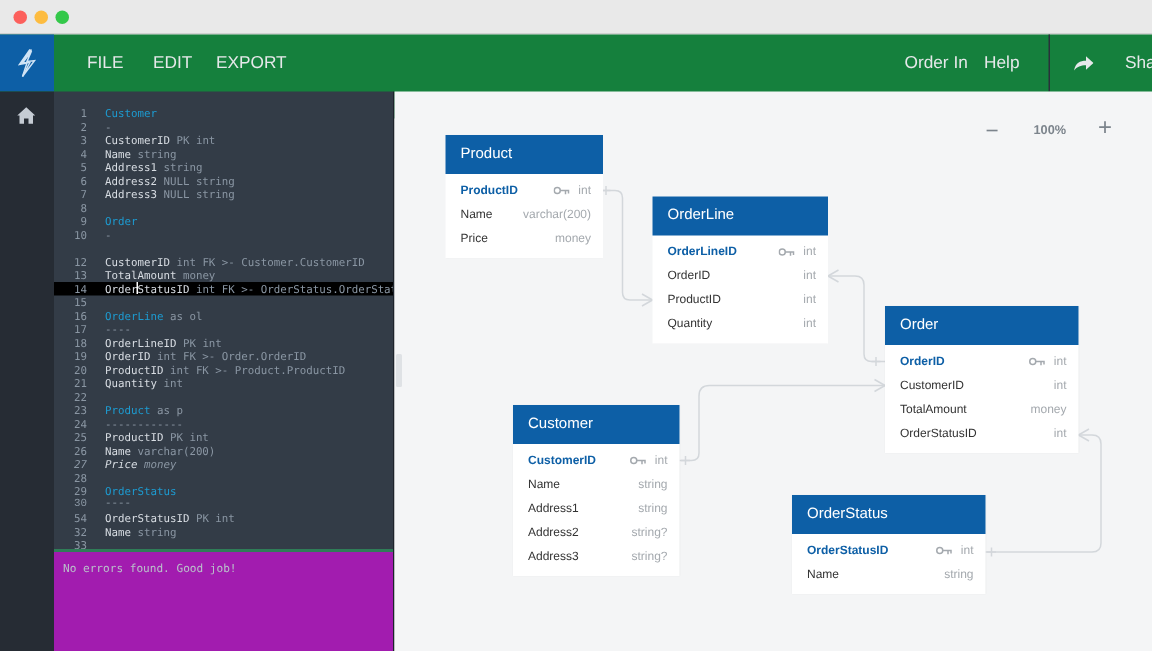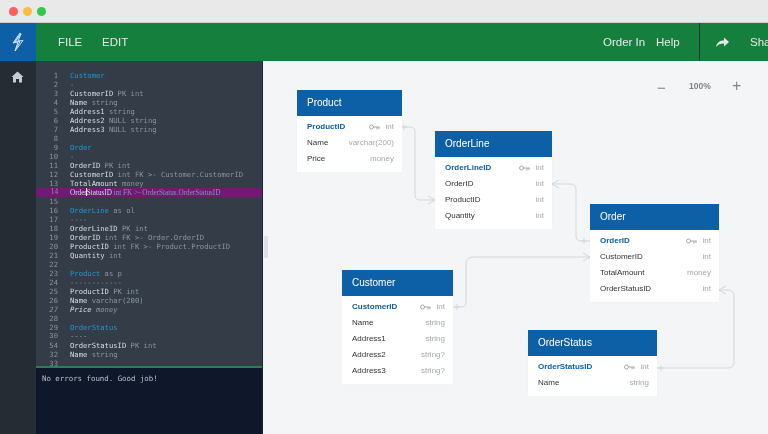--- a/index.html
+++ b/index.html
@@ -19,30 +19,30 @@
   .menu.signin { left: 603px; }
   .menu.help { left: 656px; }
   .menu.share { left: 716px; display: flex; align-items: center; gap: 21px; }
   .sep { position: absolute; left: 699px; top: 0; width: 1px; height: 38px; background: #29303a; }
 
   .leftrail { position: absolute; left: 0; top: 61px; width: 36px; height: 373px; background: #262c34; }
   .home { position: absolute; left: 11px; top: 10px; }
 
   .editor { position: absolute; left: 36px; top: 61px; width: 226px; height: 305px; background: #333c47; overflow: hidden; }
   .line { position: absolute; left: 0; height: 9px; width: 226px; font-family: "DejaVu Sans Mono", monospace; font-size: 7.2px; line-height: 9px; white-space: pre; }
-  .line.active { background: #701a75; font-family: Liberation Serif, serif; }
+  .line.active { background: #000000; }
   .ln { position: absolute; left: 0; width: 22px; text-align: right; color: #8a96a3; }
   .code { position: absolute; left: 34px; color: #d8dde3; }
   .tk-table { color: #1d9bd1; }
   .tk-field { color: #d8dde3; }
   .tk-type { color: #8a96a3; margin-top: 24px; }
   .tk-dash { color: #8a96a3; }
   .cursor { display: inline-block; width: 1px; height: 8px; background: #fff; vertical-align: -1px; margin: 0 -0.5px; }
 
-  .status { position: absolute; left: 36px; top: 366px; width: 226px; height: 68px; background: #0f172a; border-top: 2px solid #2f7d57; }
+  .status { position: absolute; left: 36px; top: 366px; width: 226px; height: 68px; background: #a21caf; border-top: 2px solid #2f7d57; }
   .status-text { position: absolute; left: 6px; top: 6px; font-family: "DejaVu Sans Mono", monospace; font-size: 7.4px; color: #b9c1ca; }
 
   .splitter { position: absolute; left: 262px; top: 61px; width: 1px; height: 373px; background: #1d232b; }
   .split-handle { position: absolute; left: 264px; top: 236px; width: 4px; height: 22px; background: #dfe2e5; border-radius: 1px; }
 
   .canvas { position: absolute; left: 263px; top: 61px; width: 505px; height: 373px; background: #f4f5f6; }
   .zoom-minus { position: absolute; left: 657px; top: 79px; font-size: 15px; color: #7c848c; }
   .zoom-val { position: absolute; left: 689px; top: 81px; font-size: 8.5px; font-weight: bold; color: #7c848c; }
   .zoom-plus { position: absolute; left: 732px; top: 77px; font-size: 16px; color: #7c848c; }
 
@@ -68,20 +68,21 @@
 
 <div class="topbar">
   <div class="logo">
     <svg width="18" height="20" viewBox="0 0 18 20">
       <path d="M11 1 L4 11 L9 10 L6 19 M12 1 L5 11" stroke="#cfe3f5" stroke-width="1" fill="none"></path>
       <path d="M12 2 L6 10 L11 9.5 L6 19 L14 8.5 L9 9 L12 2" stroke="#cfe3f5" stroke-width="1" fill="none"></path>
     </svg>
   </div>
   <div class="menu file">FILE</div>
   <div class="menu edit">EDIT</div>
+  <div class="menu export">EXPORT</div>
   <div class="menu signin">Order In</div>
   <div class="menu help">Help</div>
   <div class="sep"></div>
   <div class="menu share">
     <svg width="13" height="11" viewBox="0 0 13 11">
       <path d="M0 10 C1 5 4 3.5 8 3.5 L8 0.5 L13 5 L8 9.5 L8 6.5 C4.5 6.5 2 7.5 0 10 Z" fill="#e6e8ea"></path>
     </svg>
     <span>Share</span>
   </div>
 </div>
@@ -96,21 +97,20 @@
     <div class="line" style="top: 10px;"><span class="ln">1</span><span class="code"><span class="tk-table">Customer</span></span></div>
     <div class="line" style="top: 19px;"><span class="ln">2</span><span class="code"><span class="tk-dash">-</span></span></div>
     <div class="line" style="top: 28px;"><span class="ln">3</span><span class="code"><span class="tk-field">CustomerID</span><span class="tk-type"> PK int</span></span></div>
     <div class="line" style="top: 37px;"><span class="ln">4</span><span class="code"><span class="tk-field">Name</span><span class="tk-type"> string</span></span></div>
     <div class="line" style="top: 46px;"><span class="ln">5</span><span class="code"><span class="tk-field">Address1</span><span class="tk-type"> string</span></span></div>
     <div class="line" style="top: 55px;"><span class="ln">6</span><span class="code"><span class="tk-field">Address2</span><span class="tk-type"> NULL string</span></span></div>
     <div class="line" style="top: 64px;"><span class="ln">7</span><span class="code"><span class="tk-field">Address3</span><span class="tk-type"> NULL string</span></span></div>
     <div class="line" style="top: 73px;"><span class="ln">8</span><span class="code"></span></div>
     <div class="line" style="top: 82px;"><span class="ln">9</span><span class="code"><span class="tk-table">Order</span></span></div>
     <div class="line" style="top: 91px;"><span class="ln">10</span><span class="code"><span class="tk-dash">-</span></span></div>
-    <div class="line" style="top: 100px;"><span class="ln">11</span><span class="code"><span class="tk-field">OrderID</span><span class="tk-type"> PK int</span></span></div>
     <div class="line" style="top: 109px;"><span class="ln">12</span><span class="code"><span class="tk-field">CustomerID</span><span class="tk-type"> int FK &gt;- Customer.CustomerID</span></span></div>
     <div class="line" style="top: 118px;"><span class="ln">13</span><span class="code"><span class="tk-field">TotalAmount</span><span class="tk-type"> money</span></span></div>
     <div class="line active" style="top: 127px;"><span class="ln">14</span><span class="code"><span class="tk-field">Order</span><span class="cursor"></span><span class="tk-field">StatusID</span><span class="tk-type"> int FK &gt;- OrderStatus.OrderStatusID</span></span></div>
     <div class="line" style="top: 136px;"><span class="ln">15</span><span class="code"></span></div>
     <div class="line" style="top: 145px;"><span class="ln">16</span><span class="code"><span class="tk-table">OrderLine</span><span class="tk-type"> as ol</span></span></div>
     <div class="line" style="top: 154px;"><span class="ln">17</span><span class="code"><span class="tk-dash">----</span></span></div>
     <div class="line" style="top: 163px;"><span class="ln">18</span><span class="code"><span class="tk-field">OrderLineID</span><span class="tk-type"> PK int</span></span></div>
     <div class="line" style="top: 172px;"><span class="ln">19</span><span class="code"><span class="tk-field">OrderID</span><span class="tk-type"> int FK &gt;- Order.OrderID</span></span></div>
     <div class="line" style="top: 181px;"><span class="ln">20</span><span class="code"><span class="tk-field">ProductID</span><span class="tk-type"> int FK &gt;- Product.ProductID</span></span></div>
     <div class="line" style="top: 190px;"><span class="ln">21</span><span class="code"><span class="tk-field">Quantity</span><span class="tk-type"> int</span></span></div>

